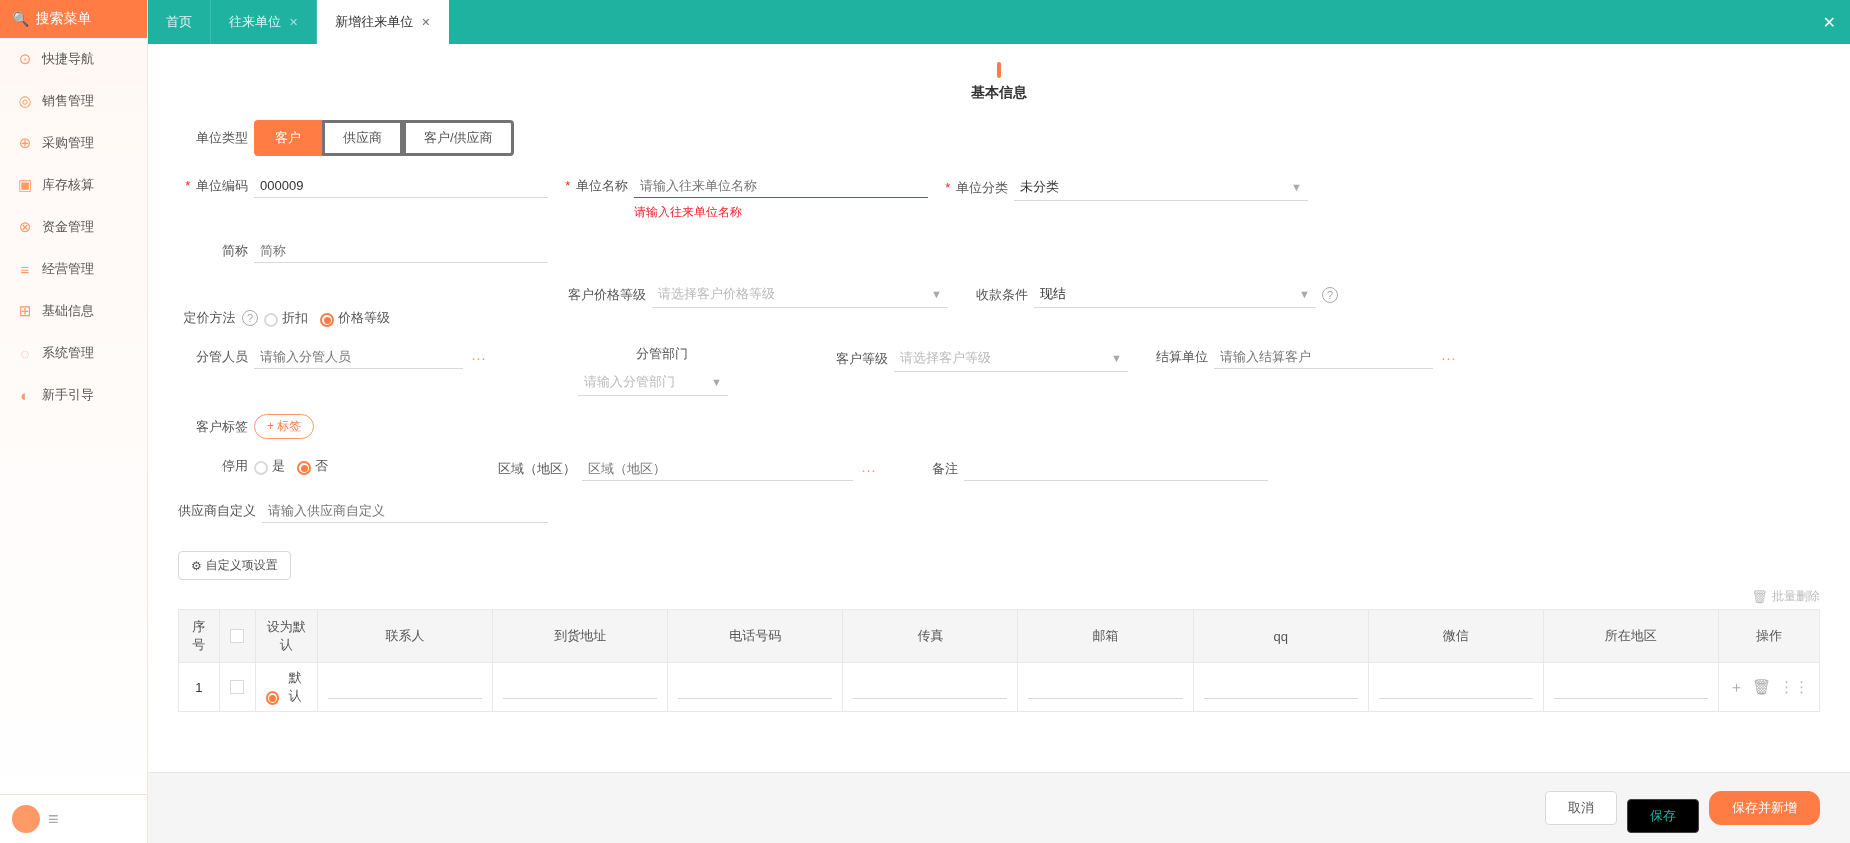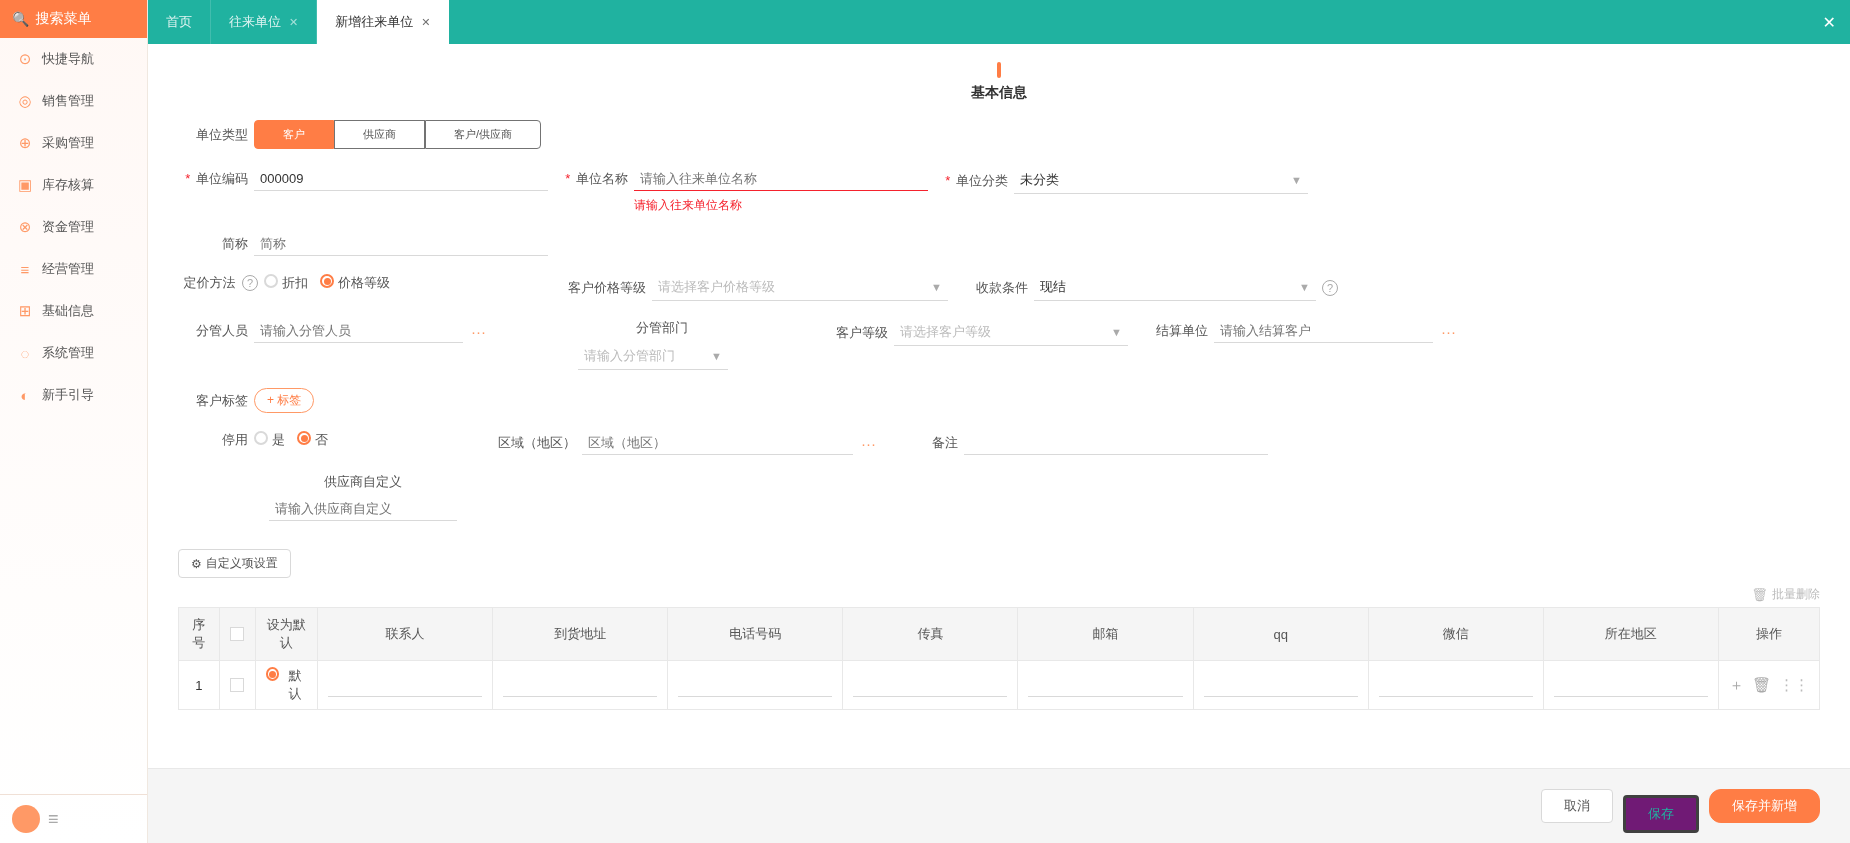--- a/index.html
+++ b/index.html
@@ -120,25 +120,25 @@
       background: #ff7d45;
       border-radius: 2px;
     }
 
     
     .unit-type-group {
       display: flex;
       gap: 0;
     }
     .unit-type-btn {
-      padding: 6px 28px;
-      border: 1px solid #737373;
+      padding: 6px 18px;
+      border: 3px solid #737373;
       background: white;
       cursor: pointer;
-      font-size: 11px;
+      font-size: 13px;
       color: #555;
     }
     .unit-type-btn:first-child { border-radius: 4px 0 0 4px; }
     .unit-type-btn:last-child { border-radius: 0 4px 4px 0; }
     .unit-type-btn.active {
       background: #ff7d45;
       color: white;
       border-color: #ff7d45;
     }
 
@@ -215,21 +215,21 @@
     }
 
     
     .radio-group {
       display: flex;
       align-items: center;
       gap: 12px;
     }
     .radio-item {
       display: flex;
-      align-items: flex-start;
+      align-items: flex-end;
       gap: 4px;
       cursor: pointer;
       font-size: 13px;
       color: #555;
     }
     .radio-circle {
       width: 14px;
       height: 14px;
       border: 2px solid #d9d9d9;
       border-radius: 50%;
@@ -359,22 +359,22 @@
     .btn-cancel {
       border: 1px solid #d9d9d9;
       background: white;
       padding: 7px 22px;
       border-radius: 4px;
       cursor: pointer;
       font-size: 13px;
       color: #555;
     }
     .btn-save {
-      border: 3px solid #404040;
-      background: #701a75;
+      border: 1px solid #404040;
+      background: #000000;
       color: #20b2a0;
       padding: 7px 22px;
       border-radius: 4px;
       cursor: pointer;
       font-size: 13px;
       margin-top: 16px;
     }
     .btn-save-new {
       background: #ff7d45;
       border: 1px solid #ff7d45;
@@ -515,21 +515,21 @@
 
       <div class="form-row">
         <div class="form-field" style="max-width:370px;">
           <span class="form-label">简称</span>
           <input type="text" class="form-input" placeholder="简称" style="">
         </div>
       </div>
 
       <div class="form-row">
 
-        <div class="form-field" style="max-width:380px;">
+        <div class="form-field" style="max-width:380px;margin-top:28px;">
           <span class="form-label" style="min-width:80px;">
             <span>定价方法</span>
             <span class="help-icon" style="display:inline-flex; margin-left:3px;">?</span>
           </span>
           <div class="radio-group">
             <div class="radio-item">
               <div class="radio-circle"></div>
               <span>折扣</span>
             </div>
             <div class="radio-item">
@@ -617,21 +617,21 @@
           <span class="more-btn">···</span>
         </div>
 
         <div class="form-field" style="max-width:380px;">
           <span class="form-label">备注</span>
           <input type="text" class="form-input" style="">
         </div>
       </div>
 
       <div class="form-row">
-        <div class="form-field" style="max-width:370px;flex-direction:column;">
+        <div class="form-field" style="max-width:370px;">
           <span class="form-label">供应商自定义</span>
           <input type="text" class="form-input" placeholder="请输入供应商自定义" style="">
         </div>
       </div>
     </div>
 
     <div class="table-section">
       <button class="custom-settings-btn">
         <span>⚙</span>
         <span>自定义项设置</span>

